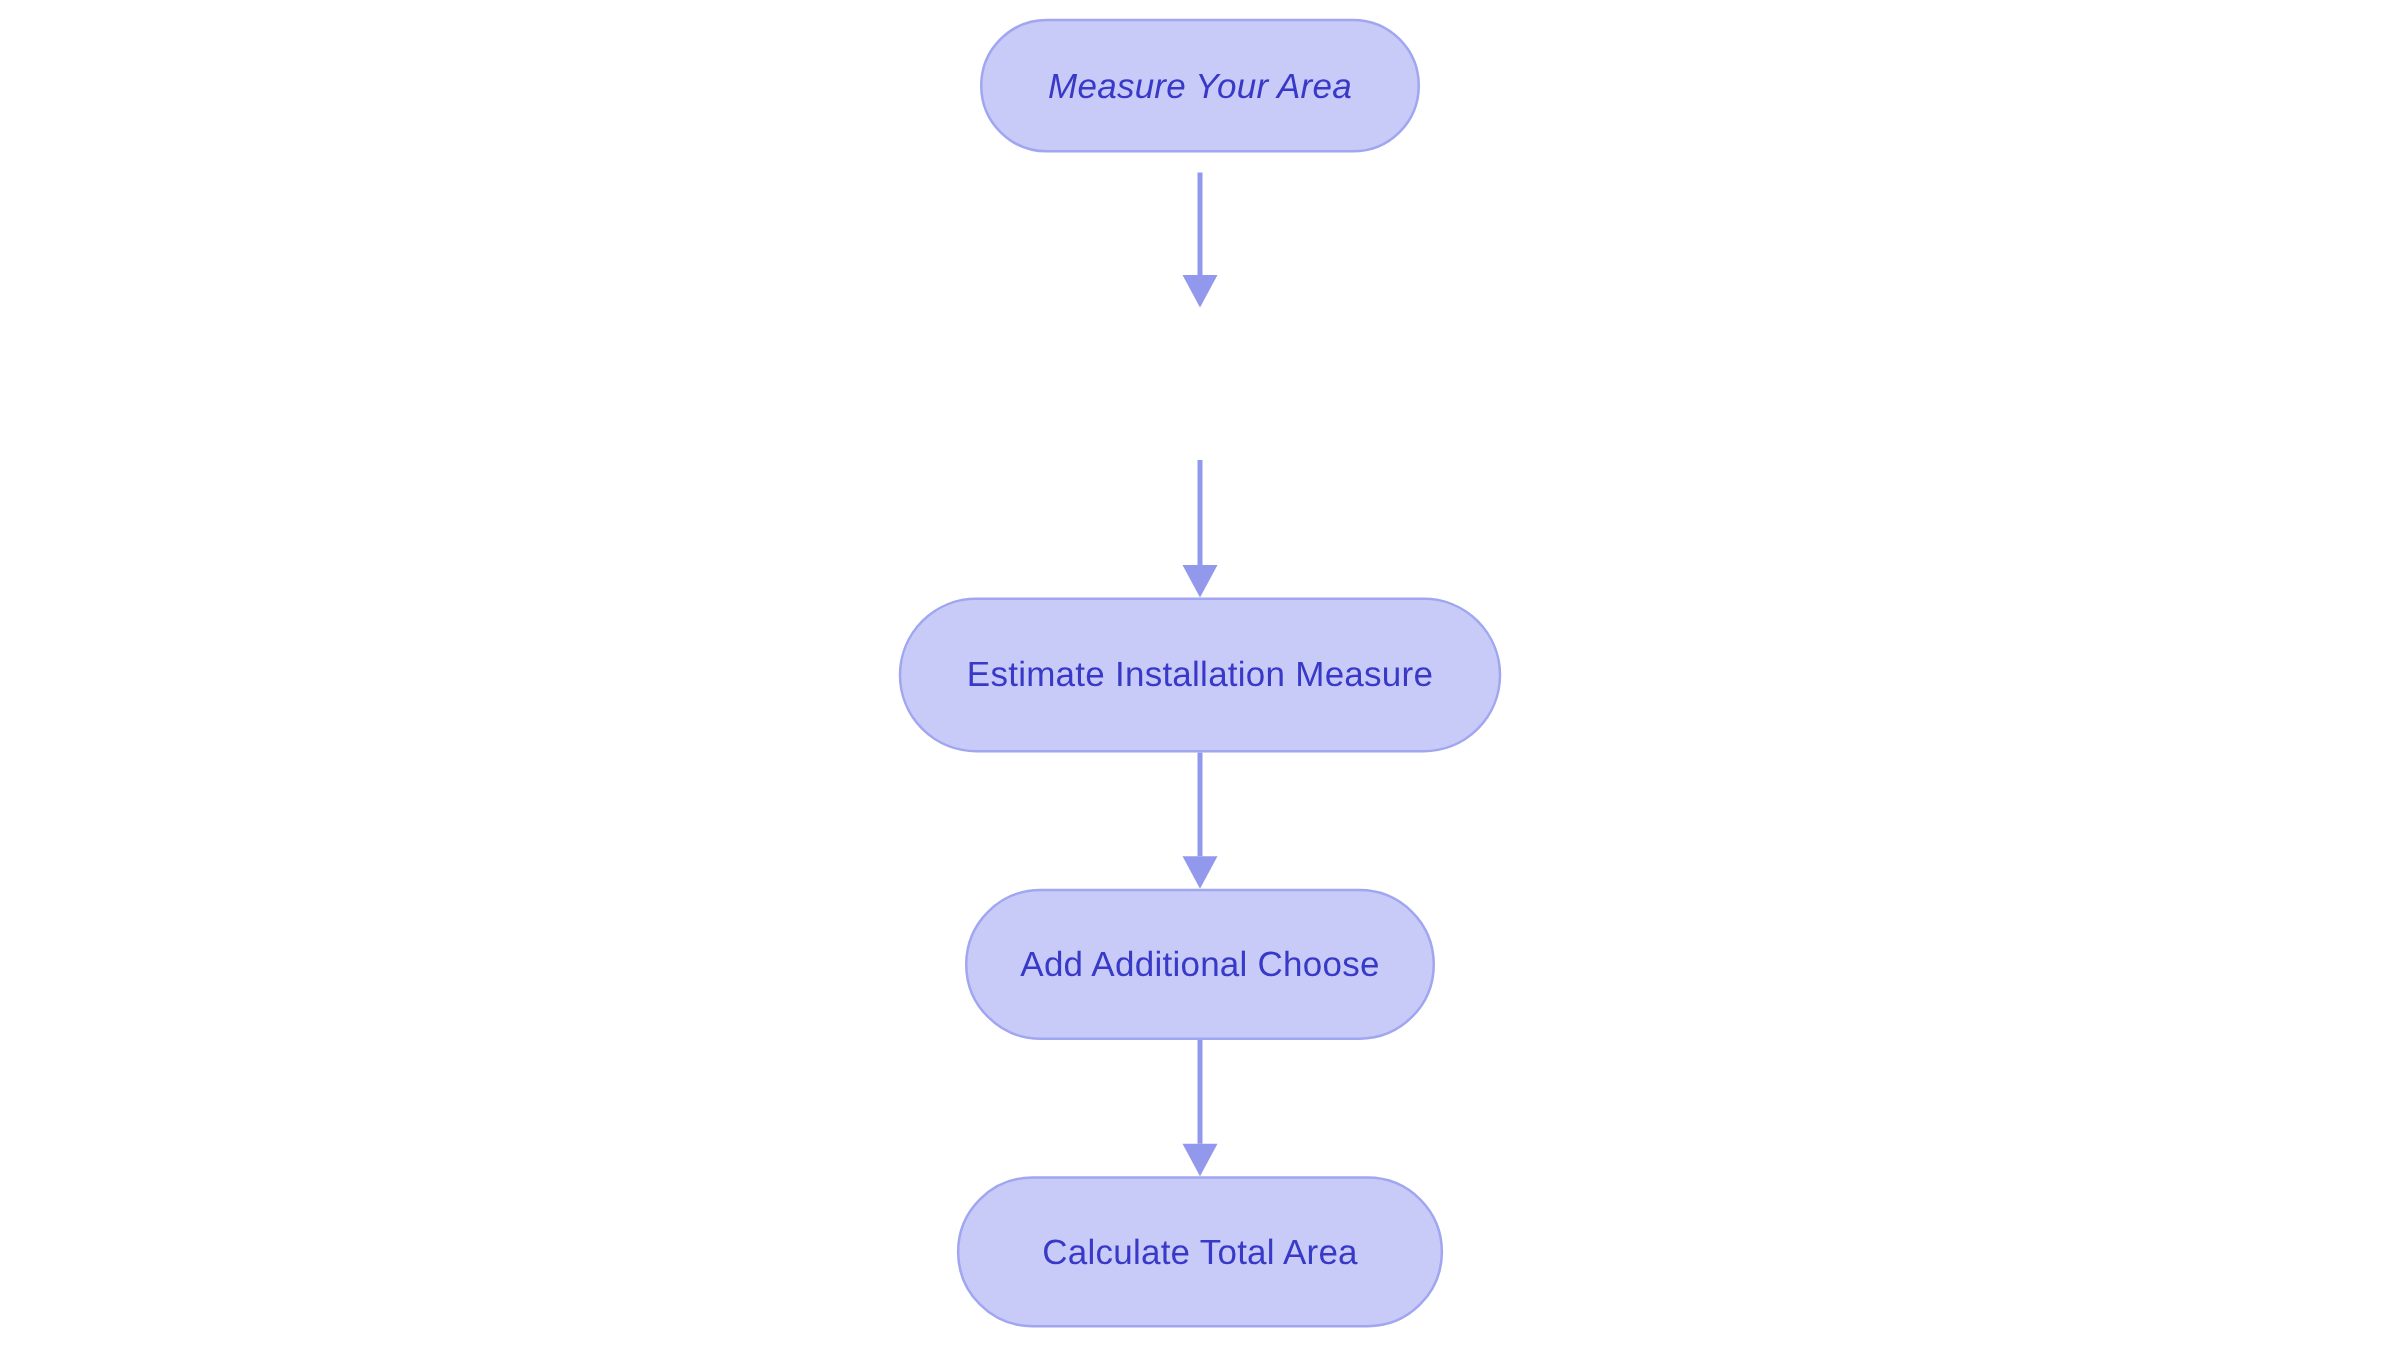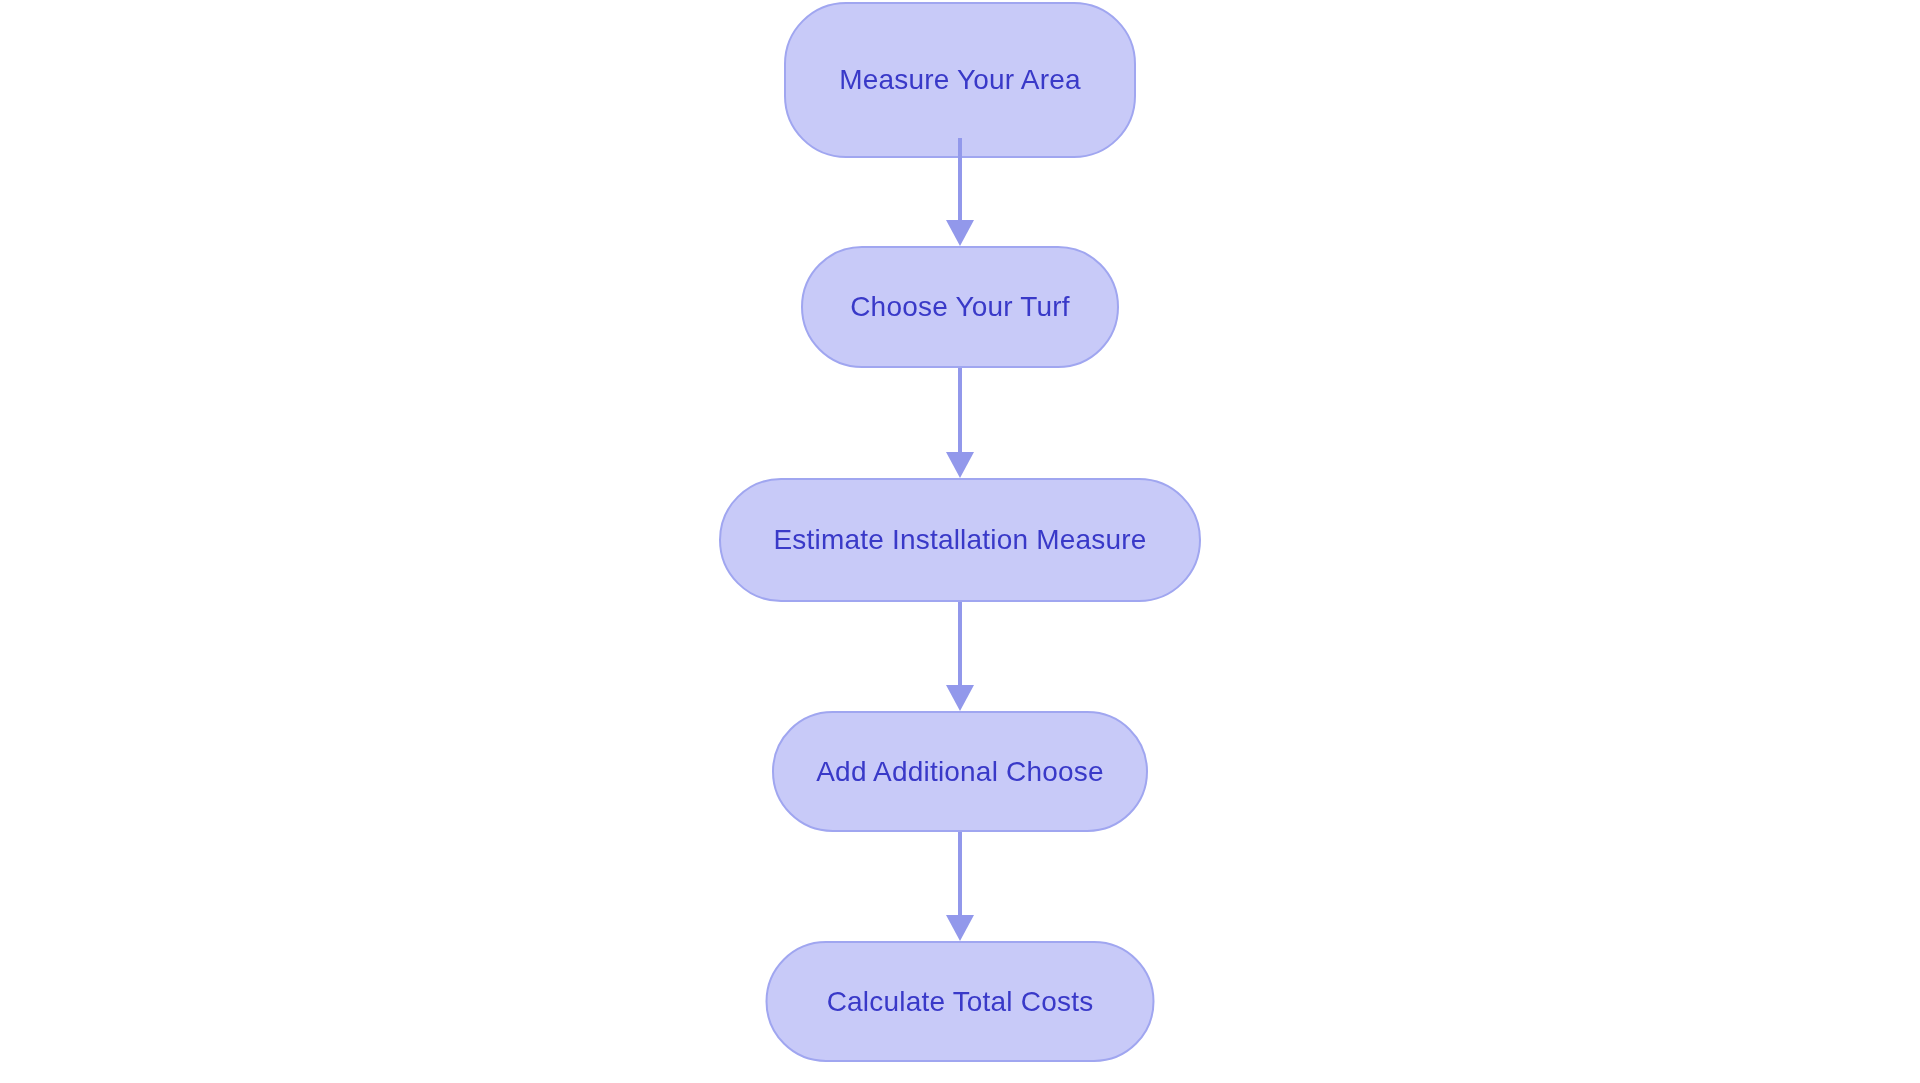--- a/index.html
+++ b/index.html
@@ -56,32 +56,29 @@
     border-left: 14px solid transparent;
     border-right: 14px solid transparent;
     border-top: 26px solid var(--arrow);
   }
 </style>
 </head>
 <body>
 
 <div class="canvas">
 
-  <div class="flow-node" style="top:2px; width:352px; height:156px;">
+  <div class="flow-node" style="top:15px; width:352px; height:107px;font-style:italic;">
     <span>Measure Your Area</span>
   </div>
 
   <div class="flow-arrow" style="top:138px; height:108px;">
     <div class="arrow-line"></div>
     <div class="arrow-head"></div>
   </div>
 
-  <div class="flow-node" style="top:246px; width:318px; height:122px;">
-    <span>Choose Your Turf</span>
-  </div>
 
   <div class="flow-arrow" style="top:368px; height:110px;">
     <div class="arrow-line"></div>
     <div class="arrow-head"></div>
   </div>
 
   <div class="flow-node" style="top:478px; width:482px; height:124px;">
     <span>Estimate Installation Measure</span>
   </div>
 
@@ -93,16 +90,16 @@
   <div class="flow-node" style="top:711px; width:376px; height:121px;">
     <span>Add Additional Choose</span>
   </div>
 
   <div class="flow-arrow" style="top:832px; height:109px;">
     <div class="arrow-line"></div>
     <div class="arrow-head"></div>
   </div>
 
   <div class="flow-node" style="top:941px; width:389px; height:121px;">
-    <span>Calculate Total Costs</span>
+    <span>Calculate Total Area</span>
   </div>
 
 </div>
 
 </body></html>

